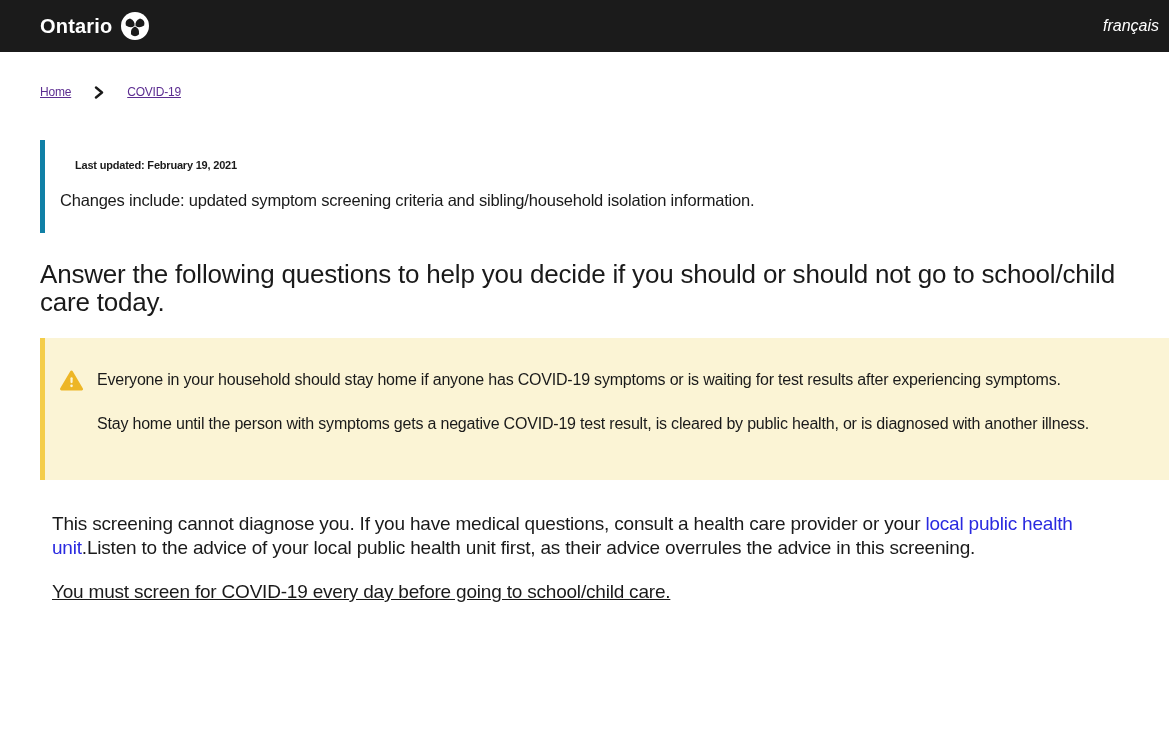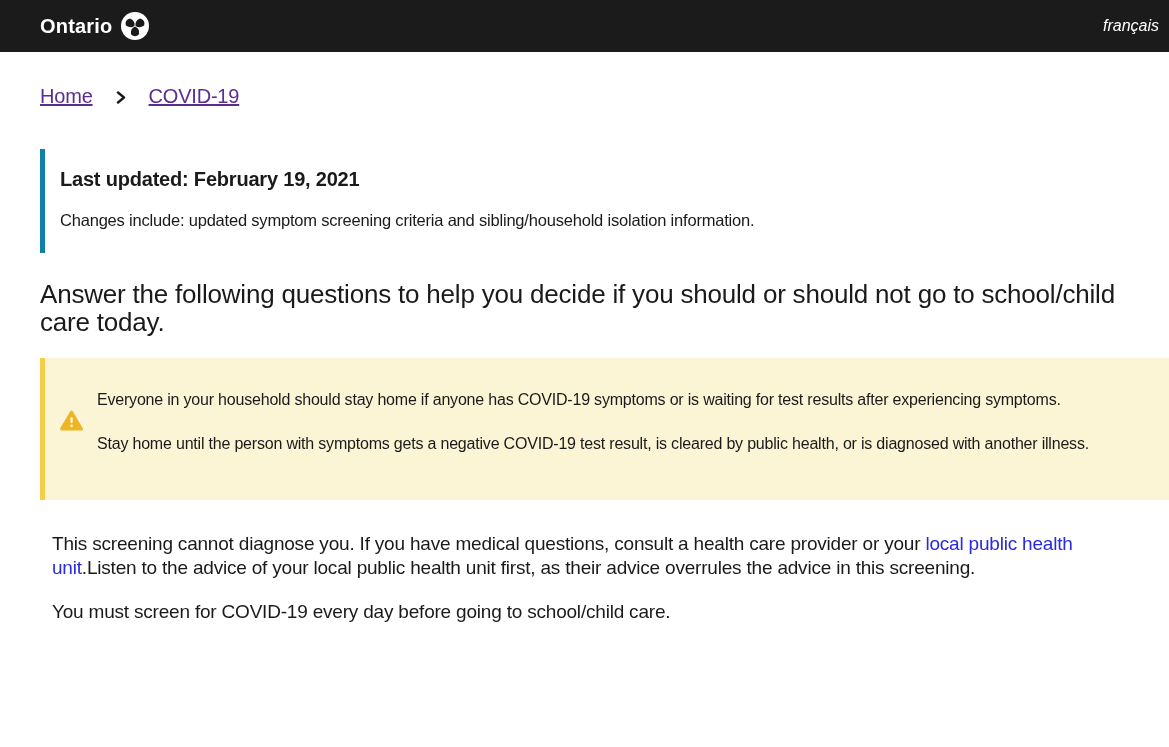--- a/index.html
+++ b/index.html
@@ -35,66 +35,66 @@
   }
   .lang-link{
     color:#ffffff;font-size:16px;text-decoration:none;cursor:pointer;
     letter-spacing:0;
     font-style:italic;
   }
   
   .content{padding:0 29px 0 40px;}
   .breadcrumb{
     margin-top:33px;display:flex;align-items:center;gap:23px;
-    font-size:20px;
+    font-size:12px;
   }
   .breadcrumb a{
     color:var(--breadcrumb-link);text-decoration:underline;cursor:pointer;
   }
   .crumb-sep{display:inline-flex;color:#1a1a1a;margin-top:1px;}
   
   .update-callout{
     margin-top:41px;
     border-left:5px solid var(--callout-border);
     padding:19px 0 23px 15px;
   }
   .update-callout .callout-title{
-    font-weight:700;font-size:20px;margin:0 0 20px 0;
+    font-weight:700;font-size:11px;margin:0 0 20px 15px;
   }
   .update-callout .callout-body{
     font-size:16.5px;margin:0;
   }
   h1{
     margin:25px 0 0 0;
     font-size:40px;line-height:48px;font-weight:700;
     letter-spacing:-0.5px;color:#1a1a1a;
   }
   .subtitle{
     margin:27px 0 12px 0;
     font-size:26px;line-height:28px;
   }
   
   .warning-box{
     margin:22px -29px 12px 0;          
     background:var(--warning-bg);
     border-left:5px solid var(--warning-border);
     padding:31px 63px 45px 15px;
-    display:flex;align-items:center;gap:14px;
+    display:flex;align-items:flex-start;gap:14px;
   }
   .warning-icon{flex:0 0 auto;margin-top:1px;}
   .warning-text p{
     margin:0;font-size:16px;line-height:22px;
   }
   .warning-text p + p{margin-top:22px;}
   
   .body-copy p{
     margin:12px;font-size:19px;line-height:24px;max-width:1105px;
   }
   .p1{margin-top:32px !important;}
-  .p2{margin-top:20px !important;}
+  .p2{margin-top:20px !important;text-decoration:underline;}
   .p3{margin-top:21px !important;}
   .inline-link{
     color:var(--link-blue);text-decoration:none;cursor:pointer;
   }
 </style>
 </head>
 <body>
 
 <header class="site-header">
   <a class="logo">

